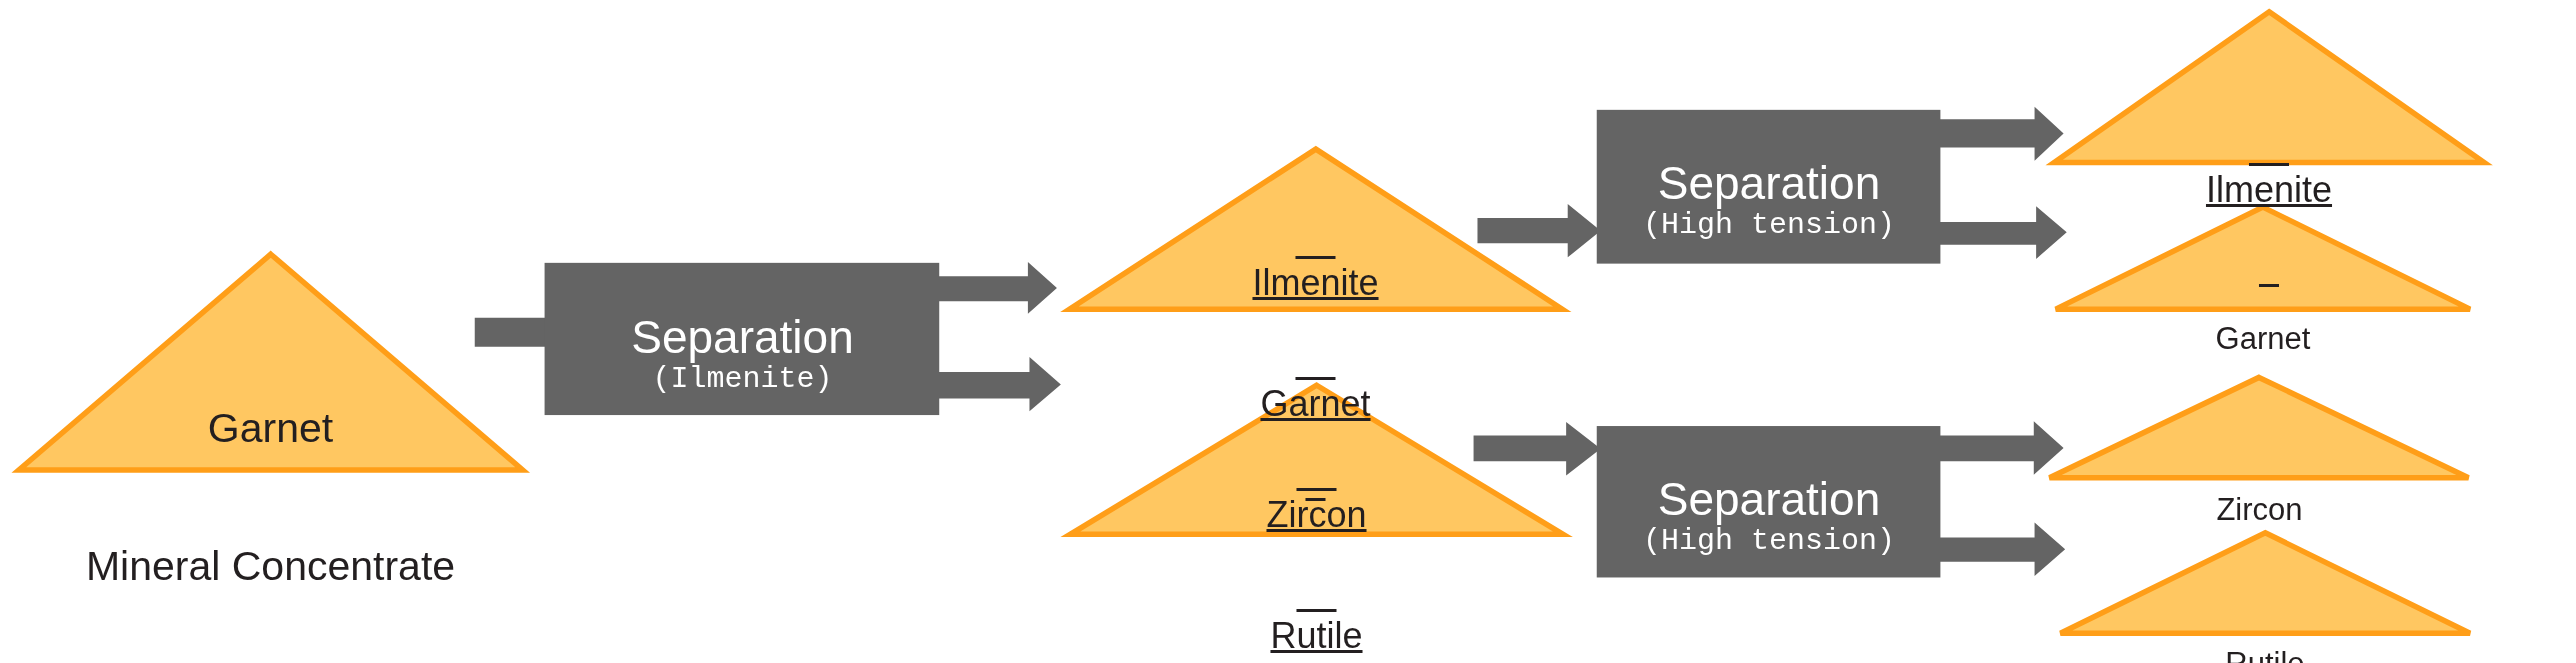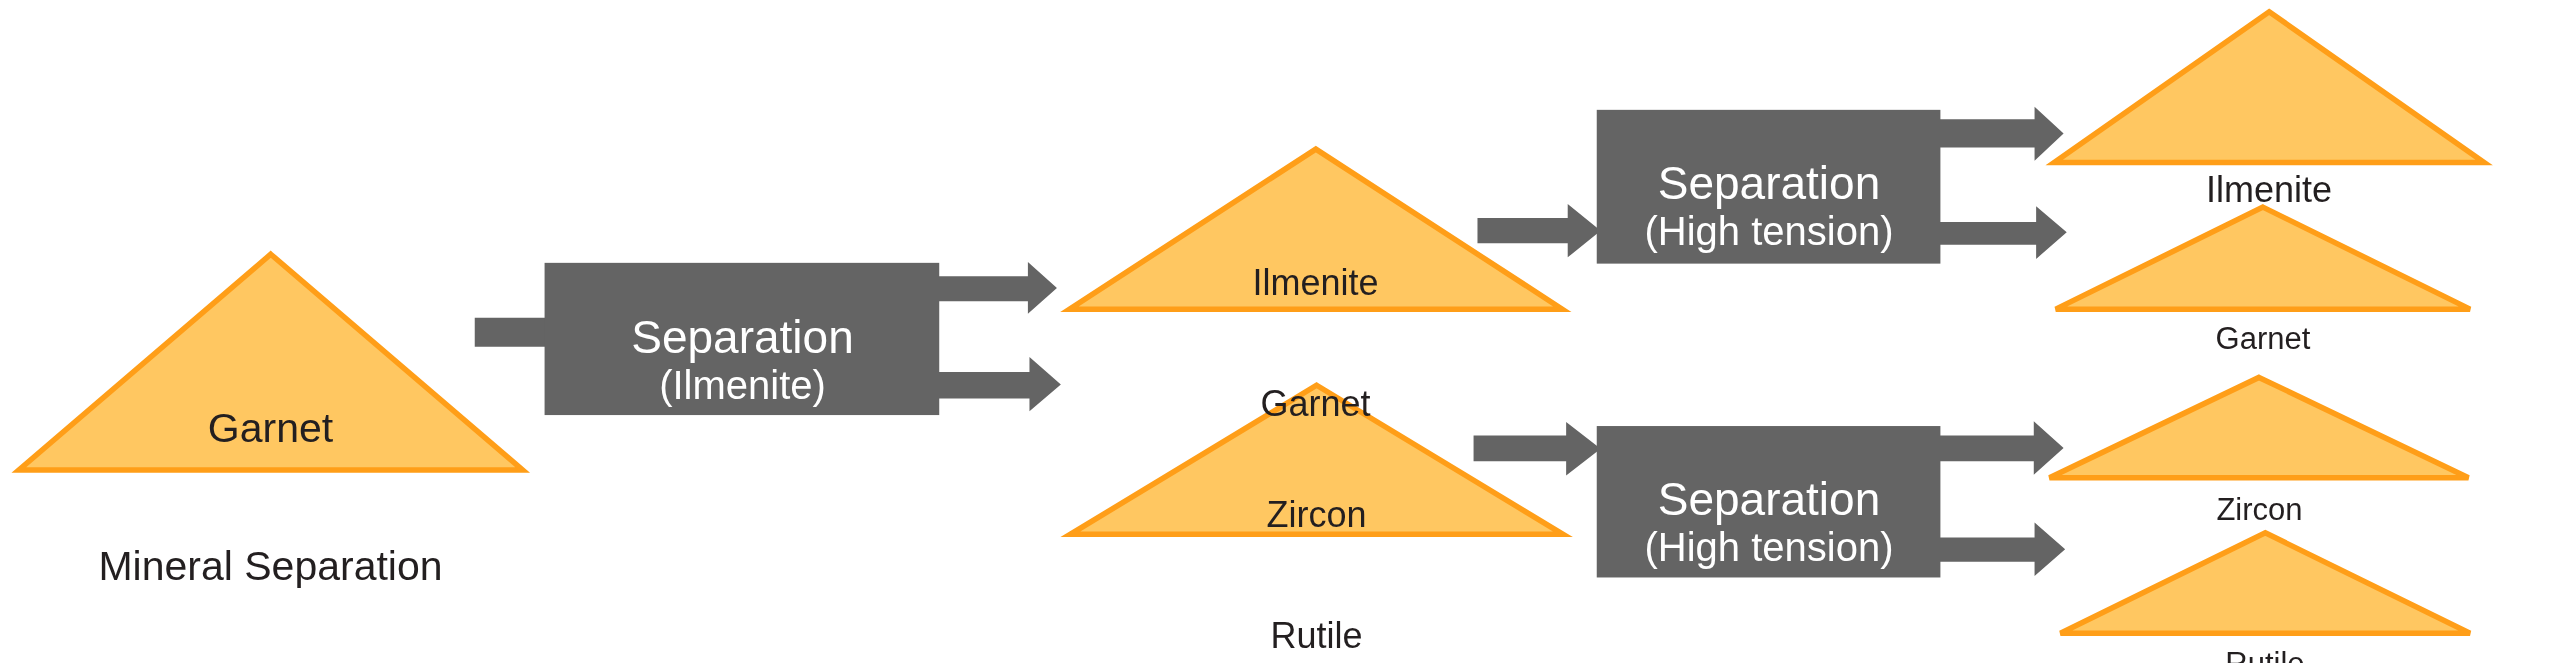--- a/index.html
+++ b/index.html
@@ -40,24 +40,25 @@
     line-height: 1.1;
     pointer-events: none;
   }
   .box-label .title {
     display: block;
     font-size: 46px;
     margin-top: 30px;
   }
   .box-label .sub {
     display: block;
-    font-size: 40px;
+    font-size: 30px;
+    font-family: Liberation Mono, monospace;
   }
   .lbl-xl { font-size: 41px; }
-  .lbl-lg { font-size: 36px; }
+  .lbl-lg { font-size: 36px; text-decoration: underline; }
   .lbl-md { font-size: 31px; }
 </style>
 </head>
 <body>
 
 <div id="canvas">
 
   <svg id="flow-svg" viewBox="0 0 3283 845" xmlns="http://www.w3.org/2000/svg">
 
     <polygon fill="#646464" points="605,405 710,405 710,389 767,424 710,459 710,442 605,442"></polygon>
@@ -94,21 +95,21 @@
 
     <rect x="694" y="335" width="503" height="194" fill="#646464"></rect>
 
     <rect x="2035" y="140" width="438" height="196" fill="#646464"></rect>
 
     <rect x="2035" y="543" width="438" height="193" fill="#646464"></rect>
   </svg>
 
   <div class="tri-label lbl-xl" style="left:0px; top:314px; width:541px;">
     <div>Garnet</div>
-    <div>Mineral Separation</div>
+    <div>Mineral Concentrate</div>
   </div>
 
   <div class="box-label" style="left:545px; top:282px; width:395px;">
     <span class="title">Separation</span>
     <span class="sub">(Ilmenite)</span>
   </div>
 
   <div class="tri-label lbl-lg" style="left:1069px; top:182px; width:493px;">
     <div>Ilmenite</div>
     <div>Garnet</div>

